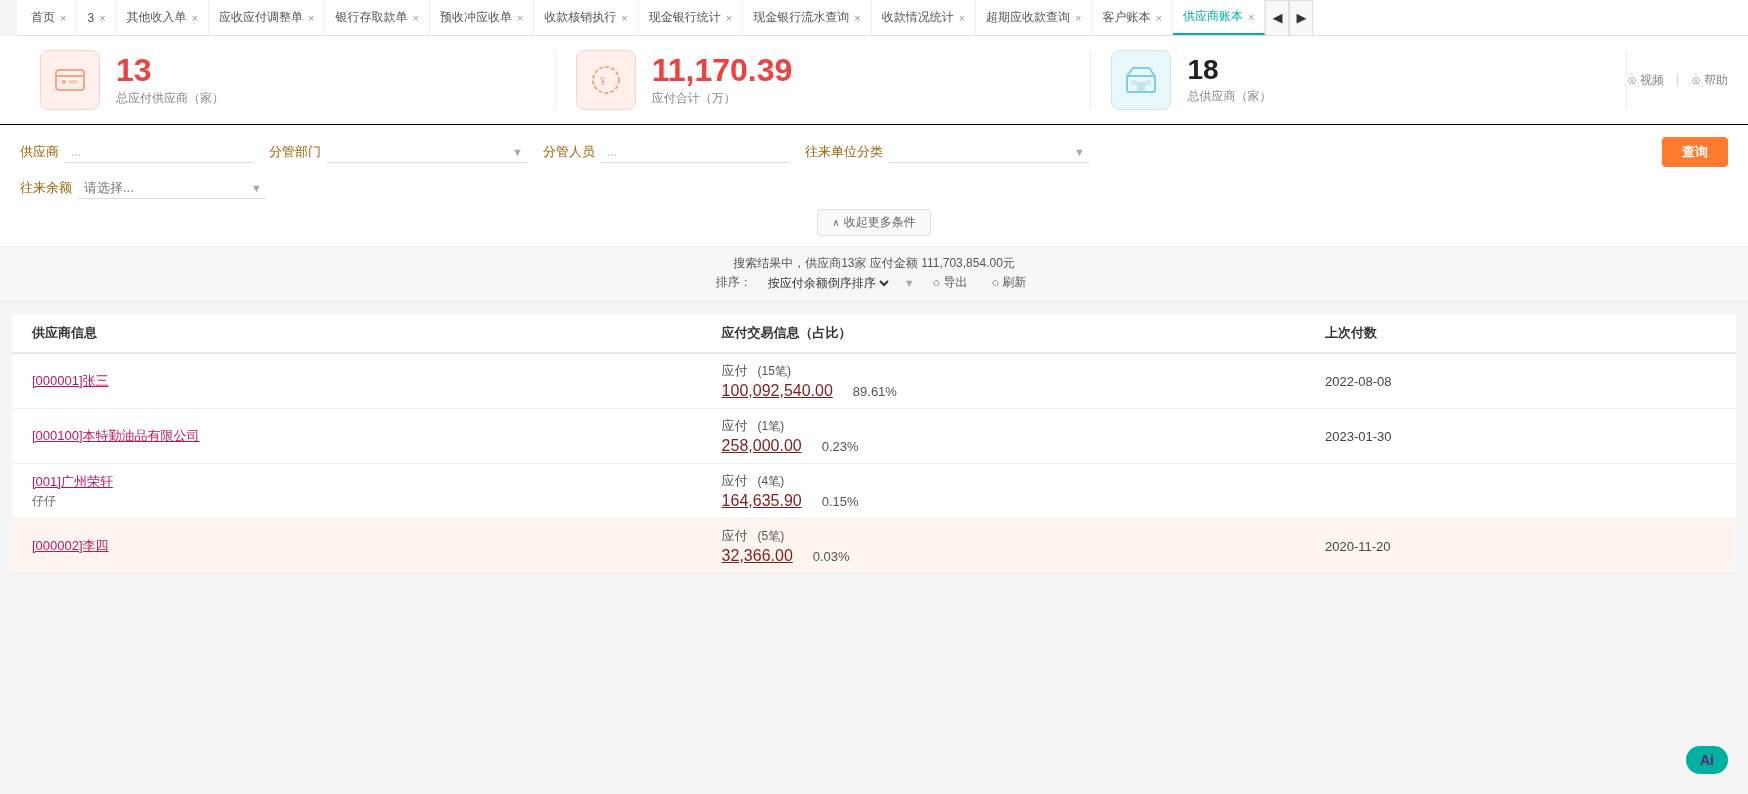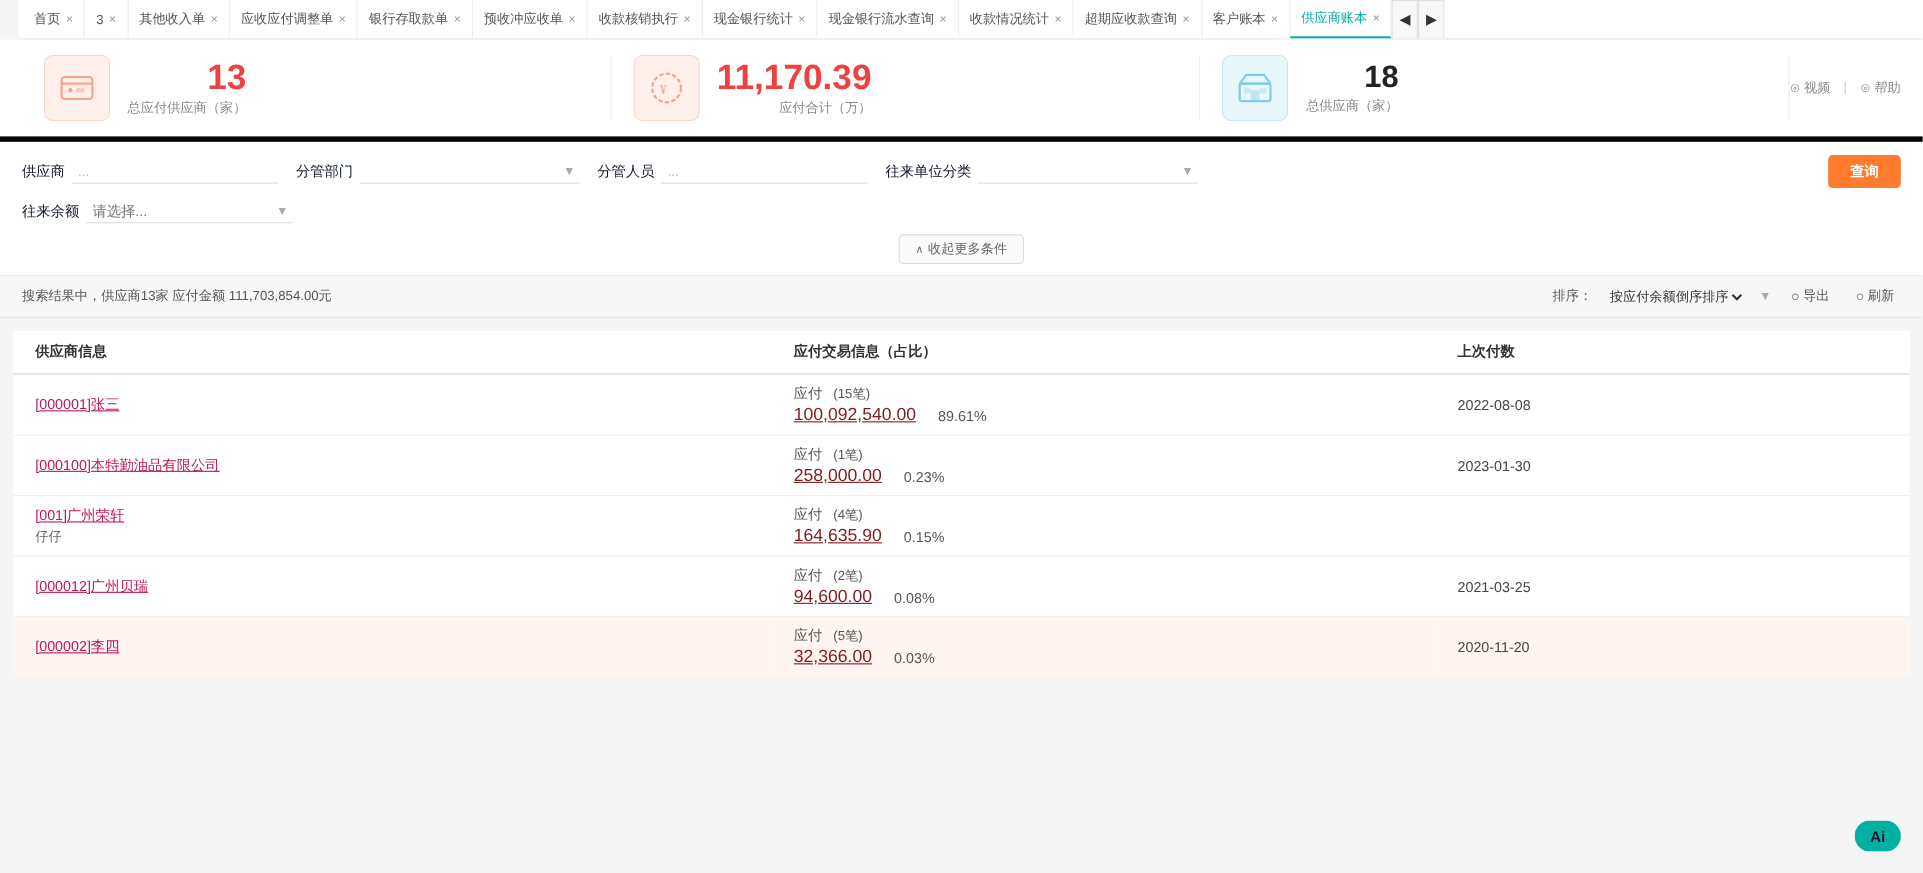--- a/index.html
+++ b/index.html
@@ -14,21 +14,21 @@
       display: flex; align-items: center; padding: 0 10px; height: 100%; font-size: 12px;
       white-space: nowrap; cursor: pointer; color: #555; border-right: 1px solid #eee;
       flex-shrink: 0;
     }
     .nav-tab.active { color: #00b0a0; border-bottom: 2px solid #00b0a0; }
     .nav-tab .close-icon { margin-left: 5px; color: #999; font-size: 11px; cursor: pointer; }
     .nav-arrow { width: 24px; height: 36px; display: flex; align-items: center; justify-content: center; cursor: pointer; background: #f8f8f8; border: 1px solid #e0e0e0; flex-shrink: 0; }
 
     
     .summary-bar {
-      display: flex; background: #fff; padding: 14px 20px; border-bottom: 5px solid #000000; align-items: center; text-align: right;
+      display: flex; background: #fff; padding: 14px 20px; border-bottom: 1px solid #000000; align-items: center;
     }
     .summary-card {
       display: flex; align-items: center; flex: 1; padding: 0 20px; border-right: 1px solid #eee;
     }
     .summary-card:last-child { border-right: none; }
     .summary-icon {
       width: 60px; height: 60px; border-radius: 8px; display: flex; align-items: center; justify-content: center;
       font-size: 28px; margin-right: 16px; flex-shrink: 0;
     }
     .icon-supplier { background: #fff0ec; color: #f5a58a; border: 1px solid #f5d5c8; }
@@ -40,21 +40,21 @@
     .summary-help { margin-left: auto; font-size: 12px; color: #888; display: flex; gap: 12px; align-items: flex-start; }
     .summary-help a { color: #888; text-decoration: none; cursor: pointer; }
     .pipe { color: #ccc; }
 
     
     .filter-area {
       background: #fff; padding: 12px 20px 8px; border-bottom: 1px solid #eee;
     }
     .filter-row { display: flex; align-items: center; gap: 16px; margin-bottom: 10px; flex-wrap: wrap; }
     .filter-item { display: flex; align-items: center; gap: 6px; }
-    .filter-label { font-size: 13px; color: #0f172a; white-space: nowrap; }
+    .filter-label { font-size: 13px; color: #a16207; white-space: nowrap; }
     .filter-input {
       border: none; border-bottom: 1px solid #ddd; outline: none; padding: 3px 6px;
       font-size: 13px; color: #333; min-width: 160px; background: transparent; cursor: pointer;
     }
     .filter-input::placeholder { color: #bbb; font-size: 12px; }
     .filter-select {
       border: none; border-bottom: 1px solid #ddd; outline: none; padding: 3px 6px;
       font-size: 13px; color: #333; min-width: 180px; background: transparent; cursor: pointer;
       appearance: none;
     }
@@ -68,21 +68,21 @@
       display: flex; align-items: center; justify-content: center; gap: 4px;
       font-size: 12px; color: #666; cursor: pointer; padding: 4px 14px;
       border: 1px solid #ddd; border-radius: 4px; background: #fafafa; margin: 0 auto;
       width: fit-content;
     }
     .collapse-btn .chevron { font-size: 10px; }
 
     
     .result-bar {
       display: flex; align-items: center; background: #f7f7f7; padding: 8px 20px;
-      border-bottom: 1px solid #e8e8e8; font-size: 12px; color: #555;
+      border-bottom: 1px solid #e8e8e8; font-size: 12px; color: #555; flex-direction: column;
     }
     .result-bar .result-info { flex: 1; }
     .result-bar .sort-area { display: flex; align-items: center; gap: 12px; }
     .result-bar .sort-label { color: #555; }
     .result-bar .sort-select { font-size: 12px; color: #333; border: none; background: transparent; cursor: pointer; outline: none; }
     .result-action-btn {
       display: flex; align-items: center; gap: 3px; font-size: 12px; color: #555; cursor: pointer;
       padding: 2px 6px; border: none; background: transparent;
     }
     .result-action-btn .btn-icon { font-size: 13px; }
@@ -102,21 +102,21 @@
     .amount-green { color: #7f1d1d; font-size: 16px; font-weight: 500; text-decoration: underline; cursor: pointer; }
     .percent-text { color: #555; font-size: 13px; margin-left: 12px; }
     .date-text { color: #444; font-size: 13px; }
     .tx-label { color: #555; font-size: 13px; }
     .tx-count { color: #555; font-size: 12px; }
     .tx-row { display: flex; align-items: baseline; gap: 10px; margin-bottom: 2px; }
     .tx-amount-row { display: flex; align-items: center; gap: 8px; }
 
     
     .ai-badge {
-      position: fixed; right: 20px; bottom: 20px; background: #00b0a0; color: #0f172a;
+      position: fixed; right: 20px; bottom: 20px; background: #00b0a0; color: #701a75;
       padding: 6px 14px; border-radius: 20px; font-size: 14px; font-weight: bold; cursor: pointer; margin-top: 43px;
     }
   </style>
 </head>
 <body>
 
 <div class="top-nav">
   <div class="nav-tab">
     <span>首页</span>
     <span class="close-icon">×</span>
@@ -341,34 +341,20 @@
       <span class="tx-label">应付</span>
       <span class="tx-count">(4笔)</span>
     </div>
     <div class="tx-amount-row">
       <a class="amount-green">164,635.90</a>
       <span class="percent-text">0.15%</span>
     </div>
   </td>
           <td><span class="date-text"></span></td>
         </tr>
-        <tr>
-          <td><a class="supplier-link">[000012]广州贝瑞</a></td>
-          <td>
-    <div class="tx-row">
-      <span class="tx-label">应付</span>
-      <span class="tx-count">(2笔)</span>
-    </div>
-    <div class="tx-amount-row">
-      <a class="amount-green">94,600.00</a>
-      <span class="percent-text">0.08%</span>
-    </div>
-  </td>
-          <td><span class="date-text">2021-03-25</span></td>
-        </tr>
         <tr class="highlighted">
           <td><a class="supplier-link">[000002]李四</a></td>
           <td>
     <div class="tx-row">
       <span class="tx-label">应付</span>
       <span class="tx-count">(5笔)</span>
     </div>
     <div class="tx-amount-row">
       <a class="amount-green">32,366.00</a>
       <span class="percent-text">0.03%</span>

